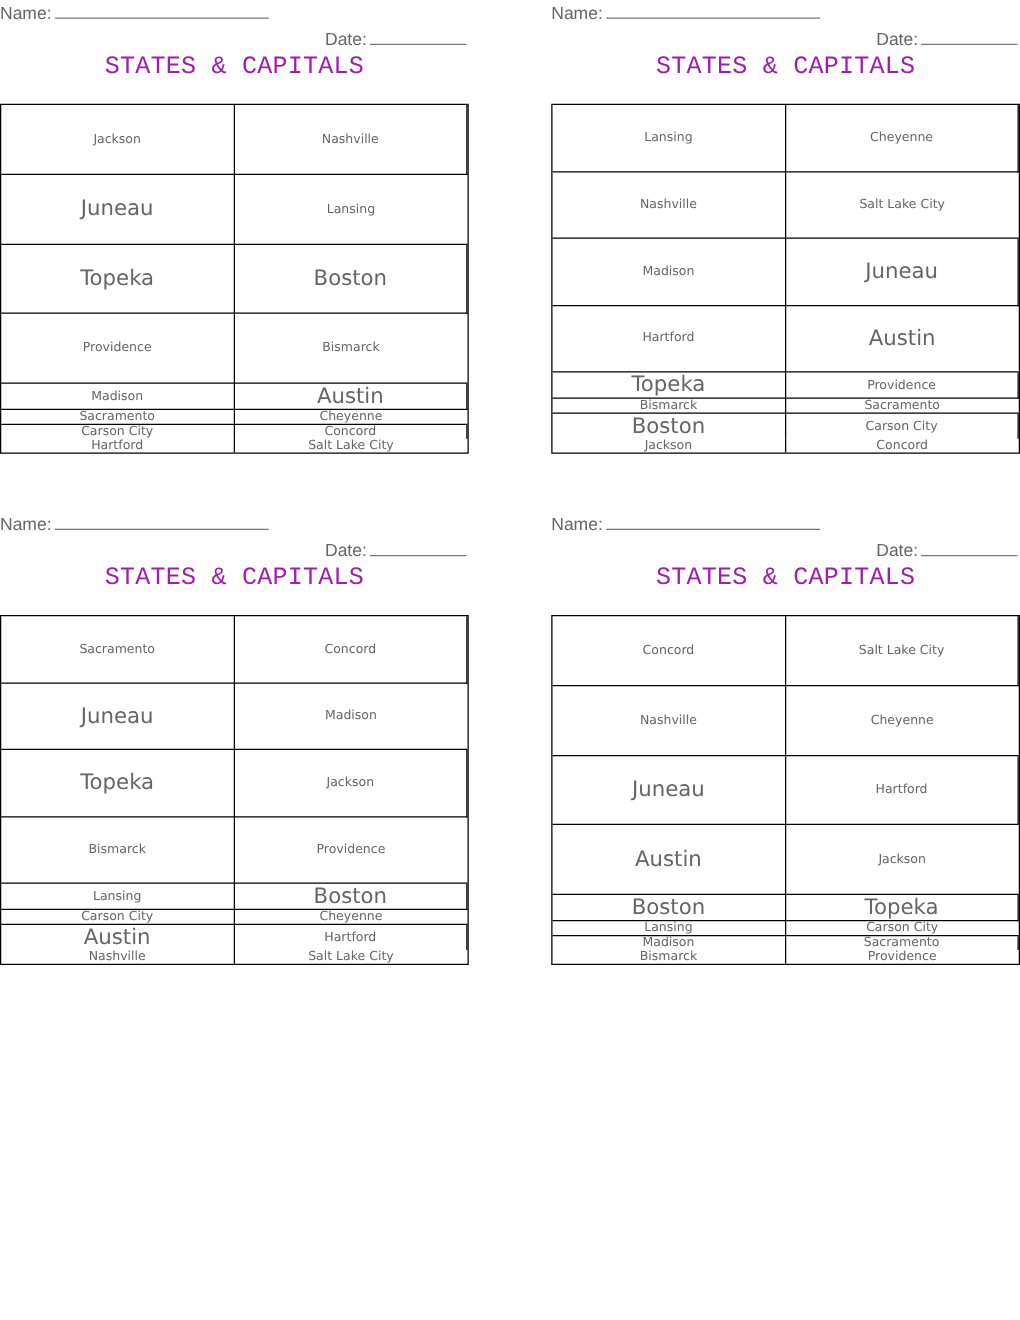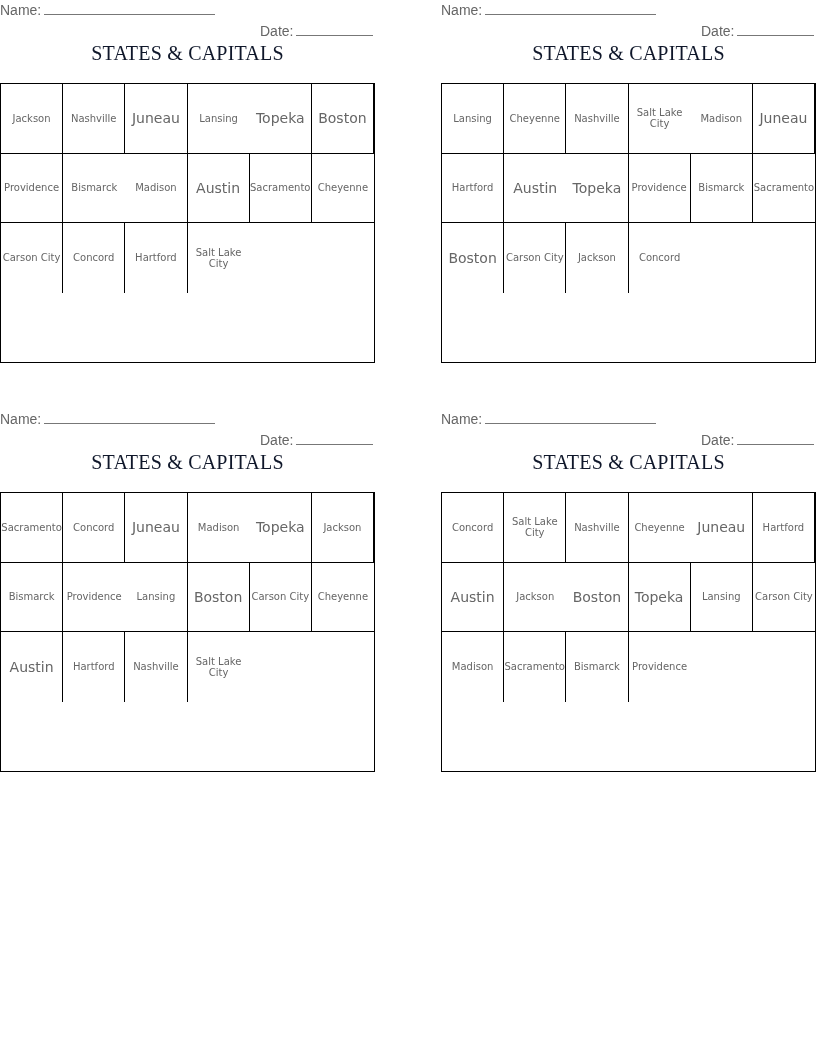--- a/index.html
+++ b/index.html
@@ -6,30 +6,30 @@
   body { width:816px; height:1056px; position:relative; overflow:hidden; }
   .card { position:absolute; width:422px; height:364px; }
   .hdr { position:absolute; top:0; left:0; width:375px; height:20px;
          font-family:"Liberation Sans", sans-serif; font-size:14px; color:#666; }
   .hdr .name { position:absolute; left:0; top:2px; }
   .hdr .date { position:absolute; left:260px; top:2px;margin-top:21px; }
   .hdr .line { display:inline-block; border-bottom:1px solid #777; vertical-align:baseline; height:12px; margin-left:3px; }
   .name .line { width:171px; }
   .date .line { width:77px; }
   .title { position:absolute; top:42px; left:0; width:375px; text-align:center;
-           font-family:Liberation Serif, serif; font-size:20px; color:#0f172a; letter-spacing:0.2px; }
+           font-family:Liberation Mono, monospace; font-size:20px; color:#a21caf; letter-spacing:0.2px; }
   .grid { position:absolute; top:83px; left:0; width:373px; height:278px;
           border:1px solid #000; display:grid;
-          grid-template-columns: repeat(6, 1fr); grid-template-rows: repeat(4, 1fr); }
+          grid-template-columns: repeat(2, 1fr); grid-template-rows: repeat(4, 1fr); }
   .cell { border-right:1px solid #000; border-bottom:1px solid #000;
           display:flex; align-items:center; justify-content:center;
           font-family:"DejaVu Sans", sans-serif; color:#666; font-size:10px; text-align:center; }
   .cell:nth-child(4n) { border-right:none; }
   .cell:nth-child(n+13) { border-bottom:none; }
-  .cell.big { font-size:14px; }
+  .cell.big { font-size:17px; }
 </style>
 </head>
 <body>
 
 <div id="cards-root">
     <div class="card" style="left: 0px; top: 0px;">
       <div class="hdr">
         <span class="name"><span>Name:</span><span class="line"></span></span>
         <span class="date"><span>Date:</span><span class="line"></span></span>
       </div>

